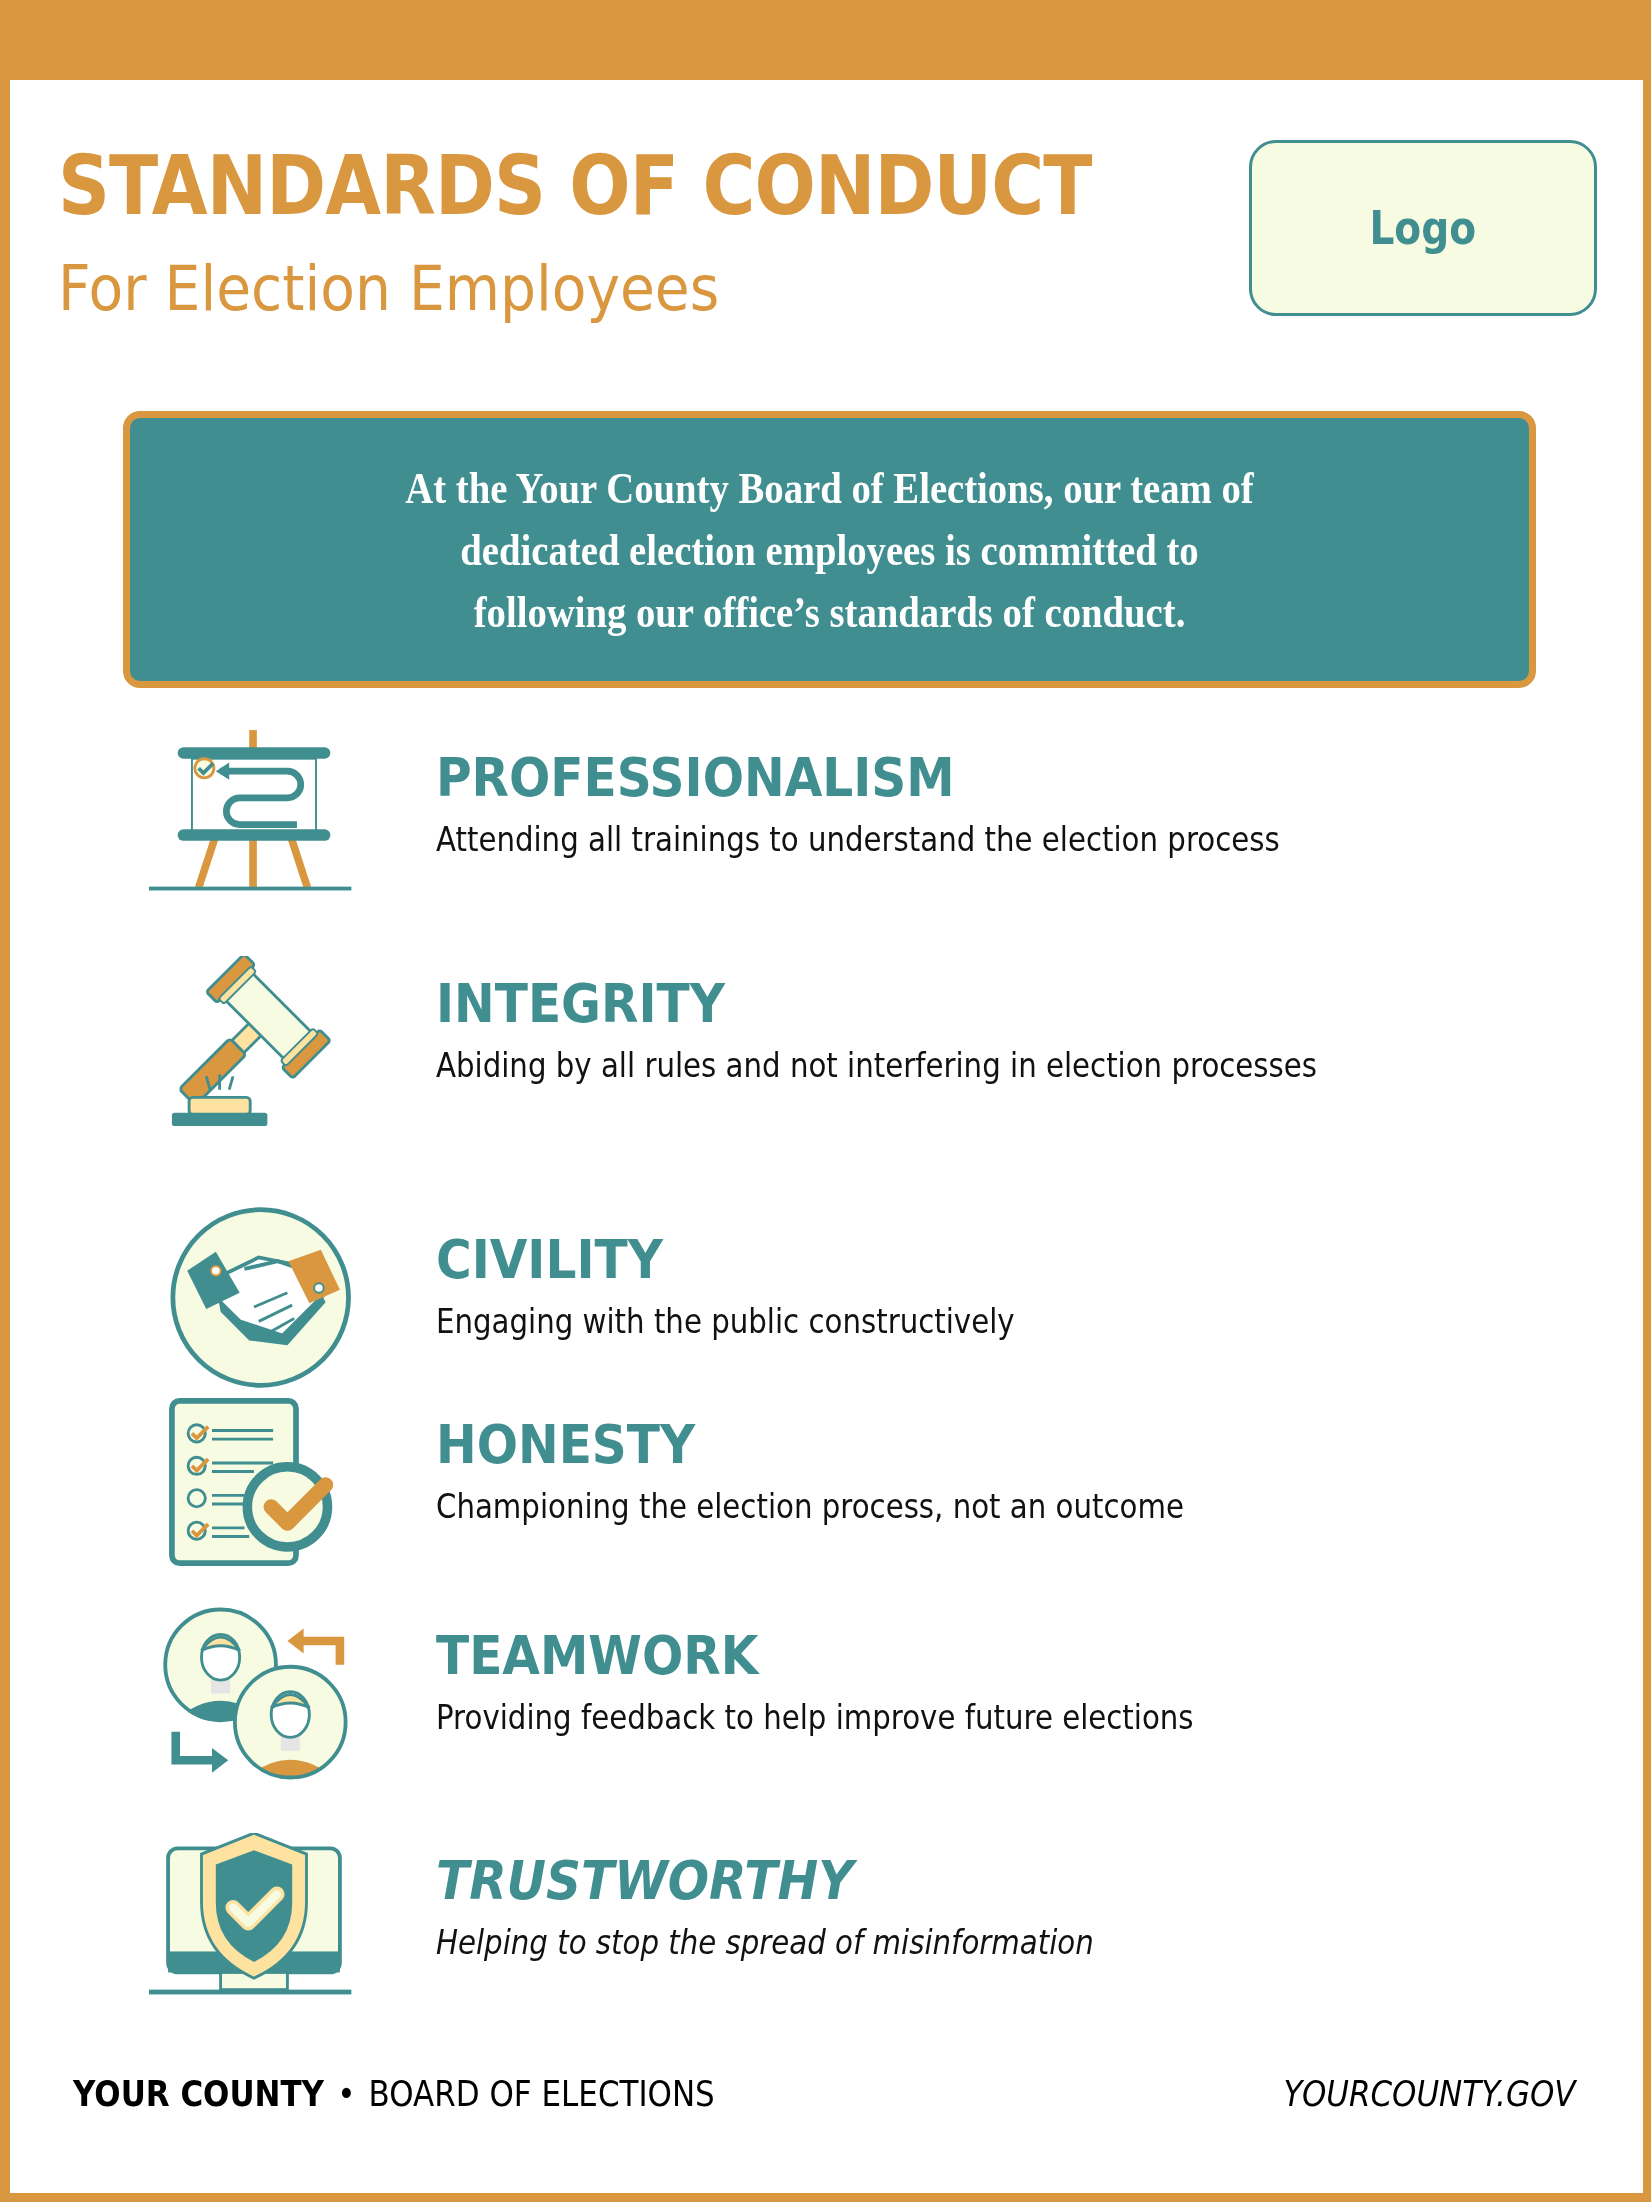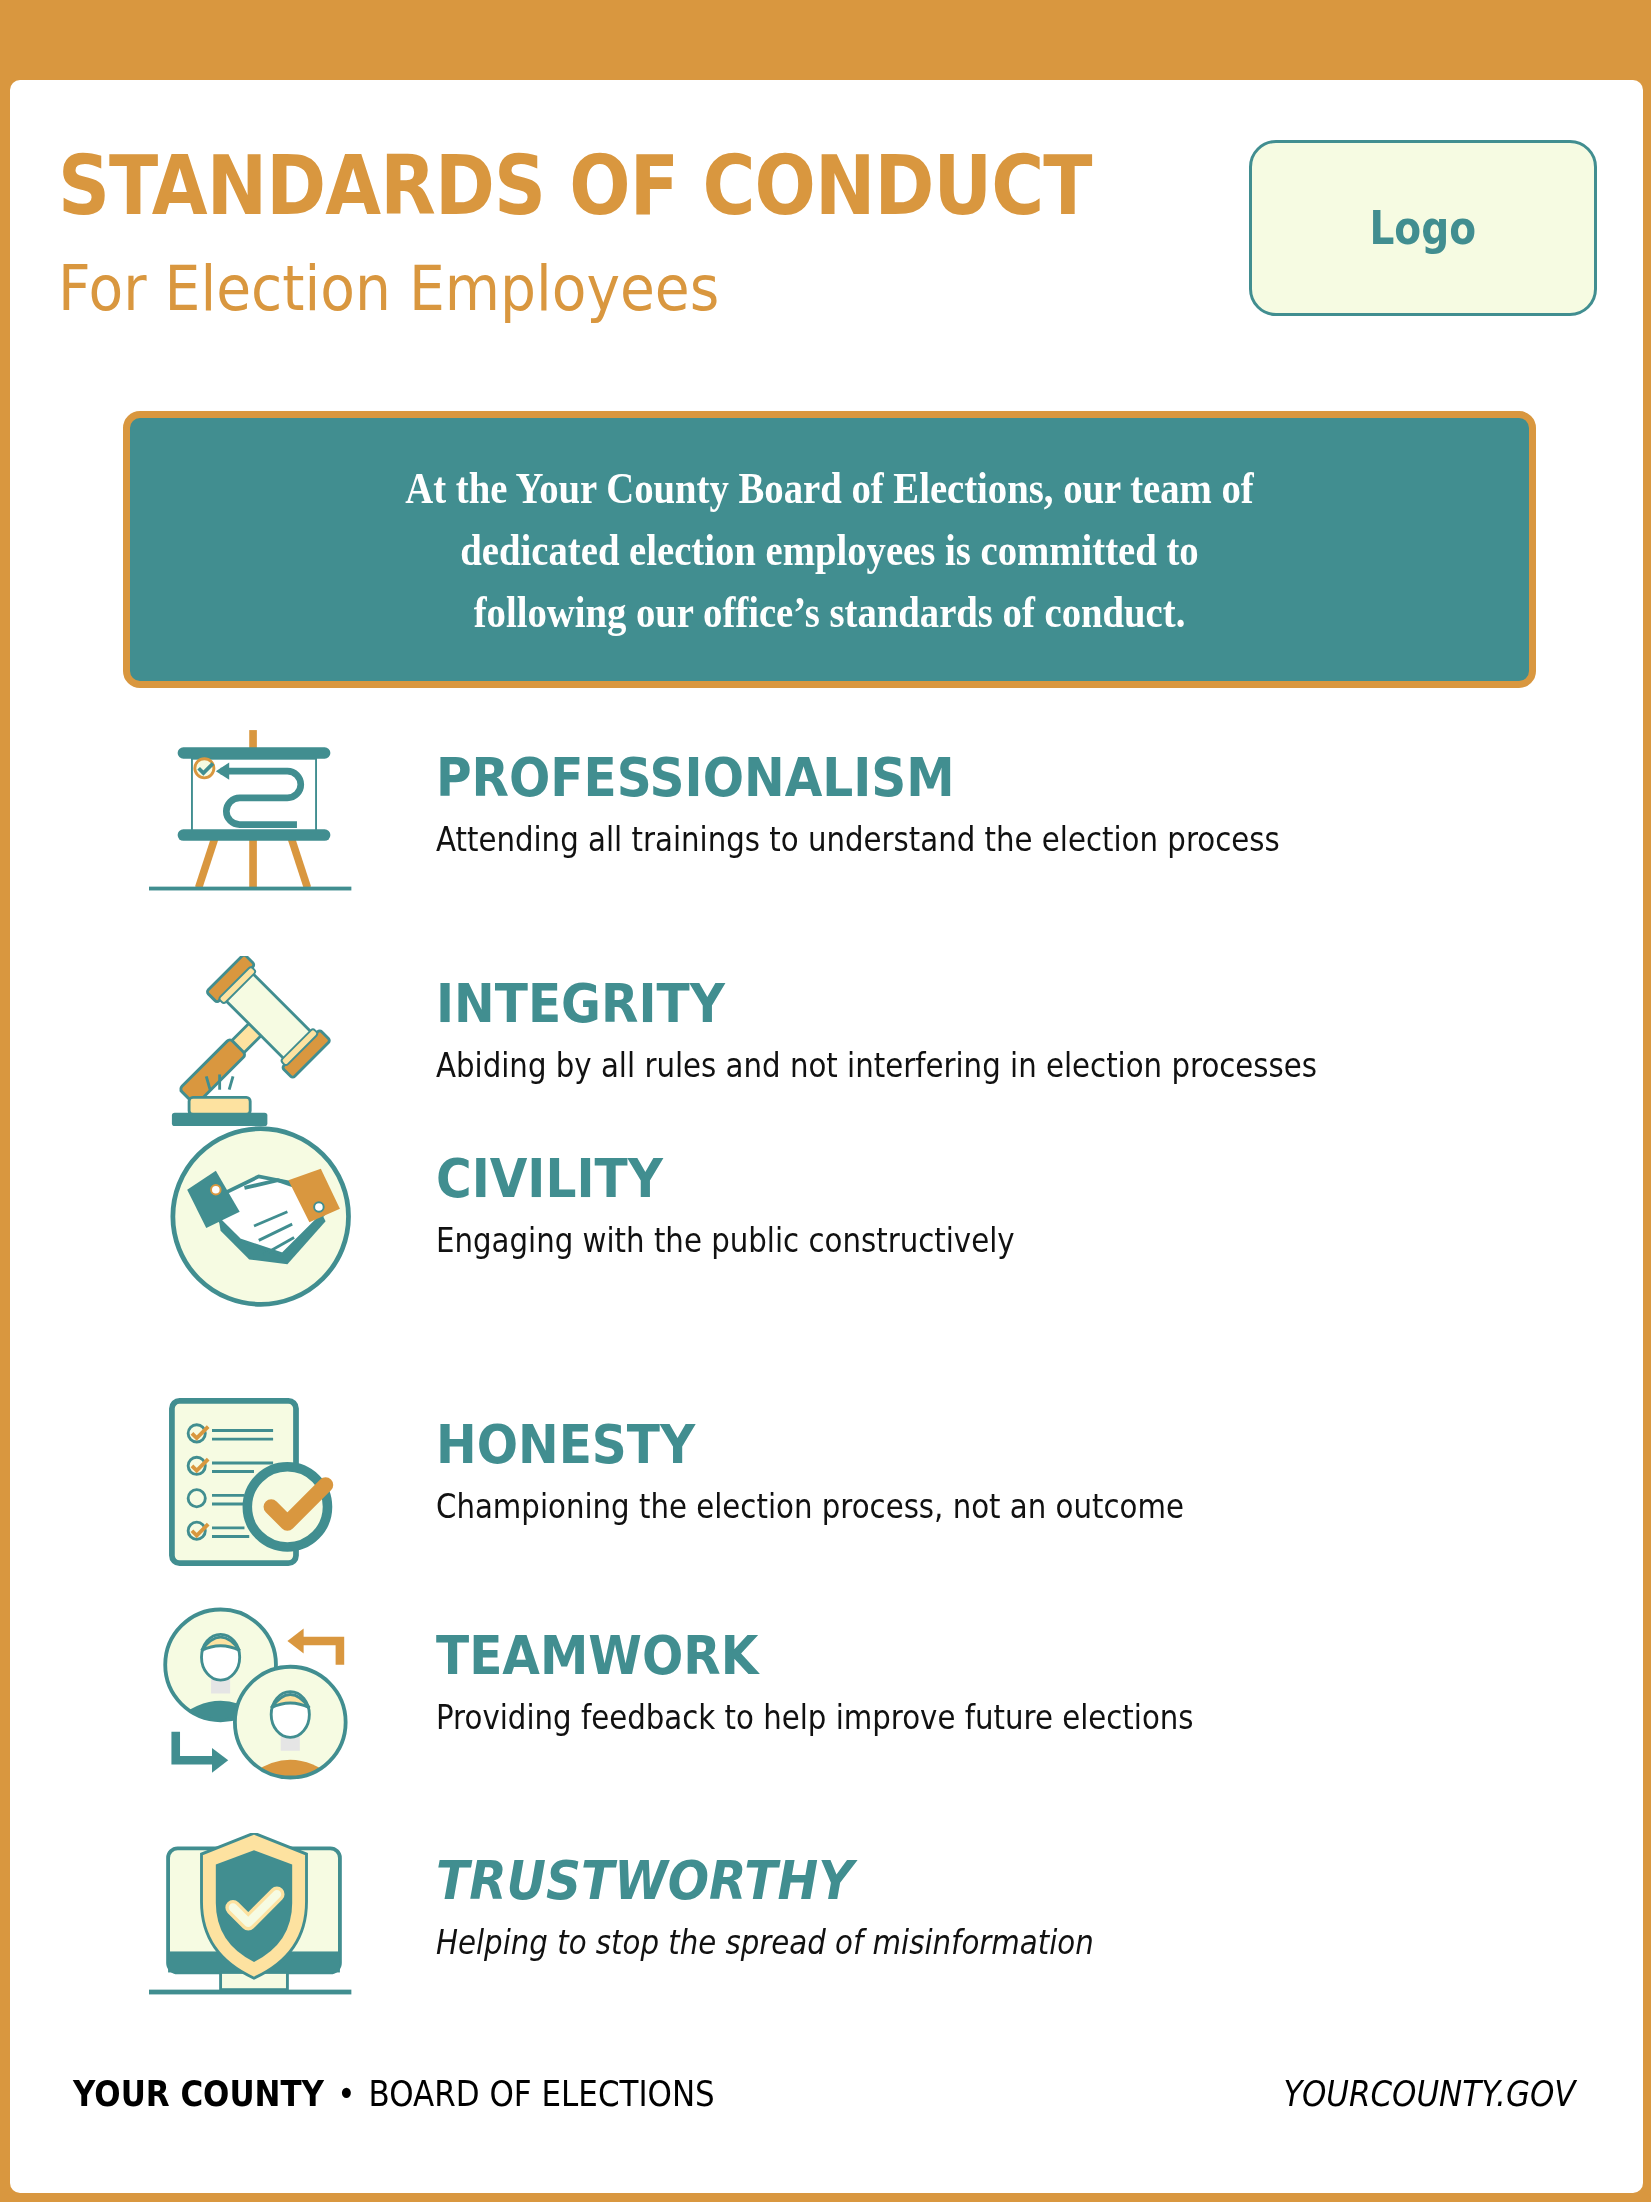--- a/index.html
+++ b/index.html
@@ -4,21 +4,20 @@
 <style>
   html, body { margin: 0; padding: 0; }
   body {
     width: 1652px; height: 2202px; position: relative; overflow: hidden;
     background: #D9973F;
     font-family: "DejaVu Sans", "Liberation Sans", sans-serif;
   }
   .page {
     position: absolute; left: 9.6px; top: 80px; width: 1633px; height: 2113px;
     background: #FFFFFF;
-    border-radius: 10px;
   }
   .title {
     position: absolute; left: 48px; top: 65px;
     font-family: "DejaVu Sans", sans-serif; font-weight: bold;
     font-size: 82px; color: #D9973F; letter-spacing: -1px; line-height: 1;
     transform: scaleX(0.88); transform-origin: left top; white-space: nowrap;
   }
   .subtitle {
     position: absolute; left: 48px; top: 177px;
     font-family: "DejaVu Sans", sans-serif; font-weight: normal;
@@ -124,21 +123,21 @@
         <line x1="74" y1="124" x2="74" y2="140" stroke="#418E90" stroke-width="3"></line>
         <line x1="88" y1="126" x2="84" y2="140" stroke="#418E90" stroke-width="3"></line>
         <rect x="42" y="148" width="64" height="18" rx="4" fill="#FDE2A0" stroke="#418E90" stroke-width="3"></rect>
         <rect x="24" y="164" width="100" height="14" rx="3" fill="#418E90"></rect>
       </svg>
     </div>
     <div class="heading">INTEGRITY</div>
     <div class="desc">Abiding by all rules and not interfering in election processes</div>
   </div>
 
-  <div class="item" style="top:1051px;">
+  <div class="item" style="top:1132px;">
     <div class="icon">
       <svg viewBox="0 0 220 200" style="height:191px;margin-top:-9.6px;">
         <circle cx="117" cy="100" r="92" fill="#F6FBE2" stroke="#418E90" stroke-width="5"></circle>
         <path d="M70 85 l40 -20 l60 10 l15 30 l-40 45 l-40 -5 l-30 -30 z" fill="#418E90"></path>
         <path d="M70 80 l45 -22 l60 12 l10 25 l-45 45 l-45 -15 l-25 -25 z" fill="#FFFFFF" stroke="#418E90" stroke-width="4"></path>
         <path d="M100 70 l35 -8 l35 12" fill="none" stroke="#418E90" stroke-width="4"></path>
         <line x1="110" y1="110" x2="145" y2="95" stroke="#418E90" stroke-width="3"></line>
         <line x1="115" y1="125" x2="150" y2="108" stroke="#418E90" stroke-width="3"></line>
         <line x1="120" y1="140" x2="152" y2="122" stroke="#418E90" stroke-width="3"></line>
         <polygon points="40,72 70,52 95,95 60,112" fill="#418E90"></polygon>

